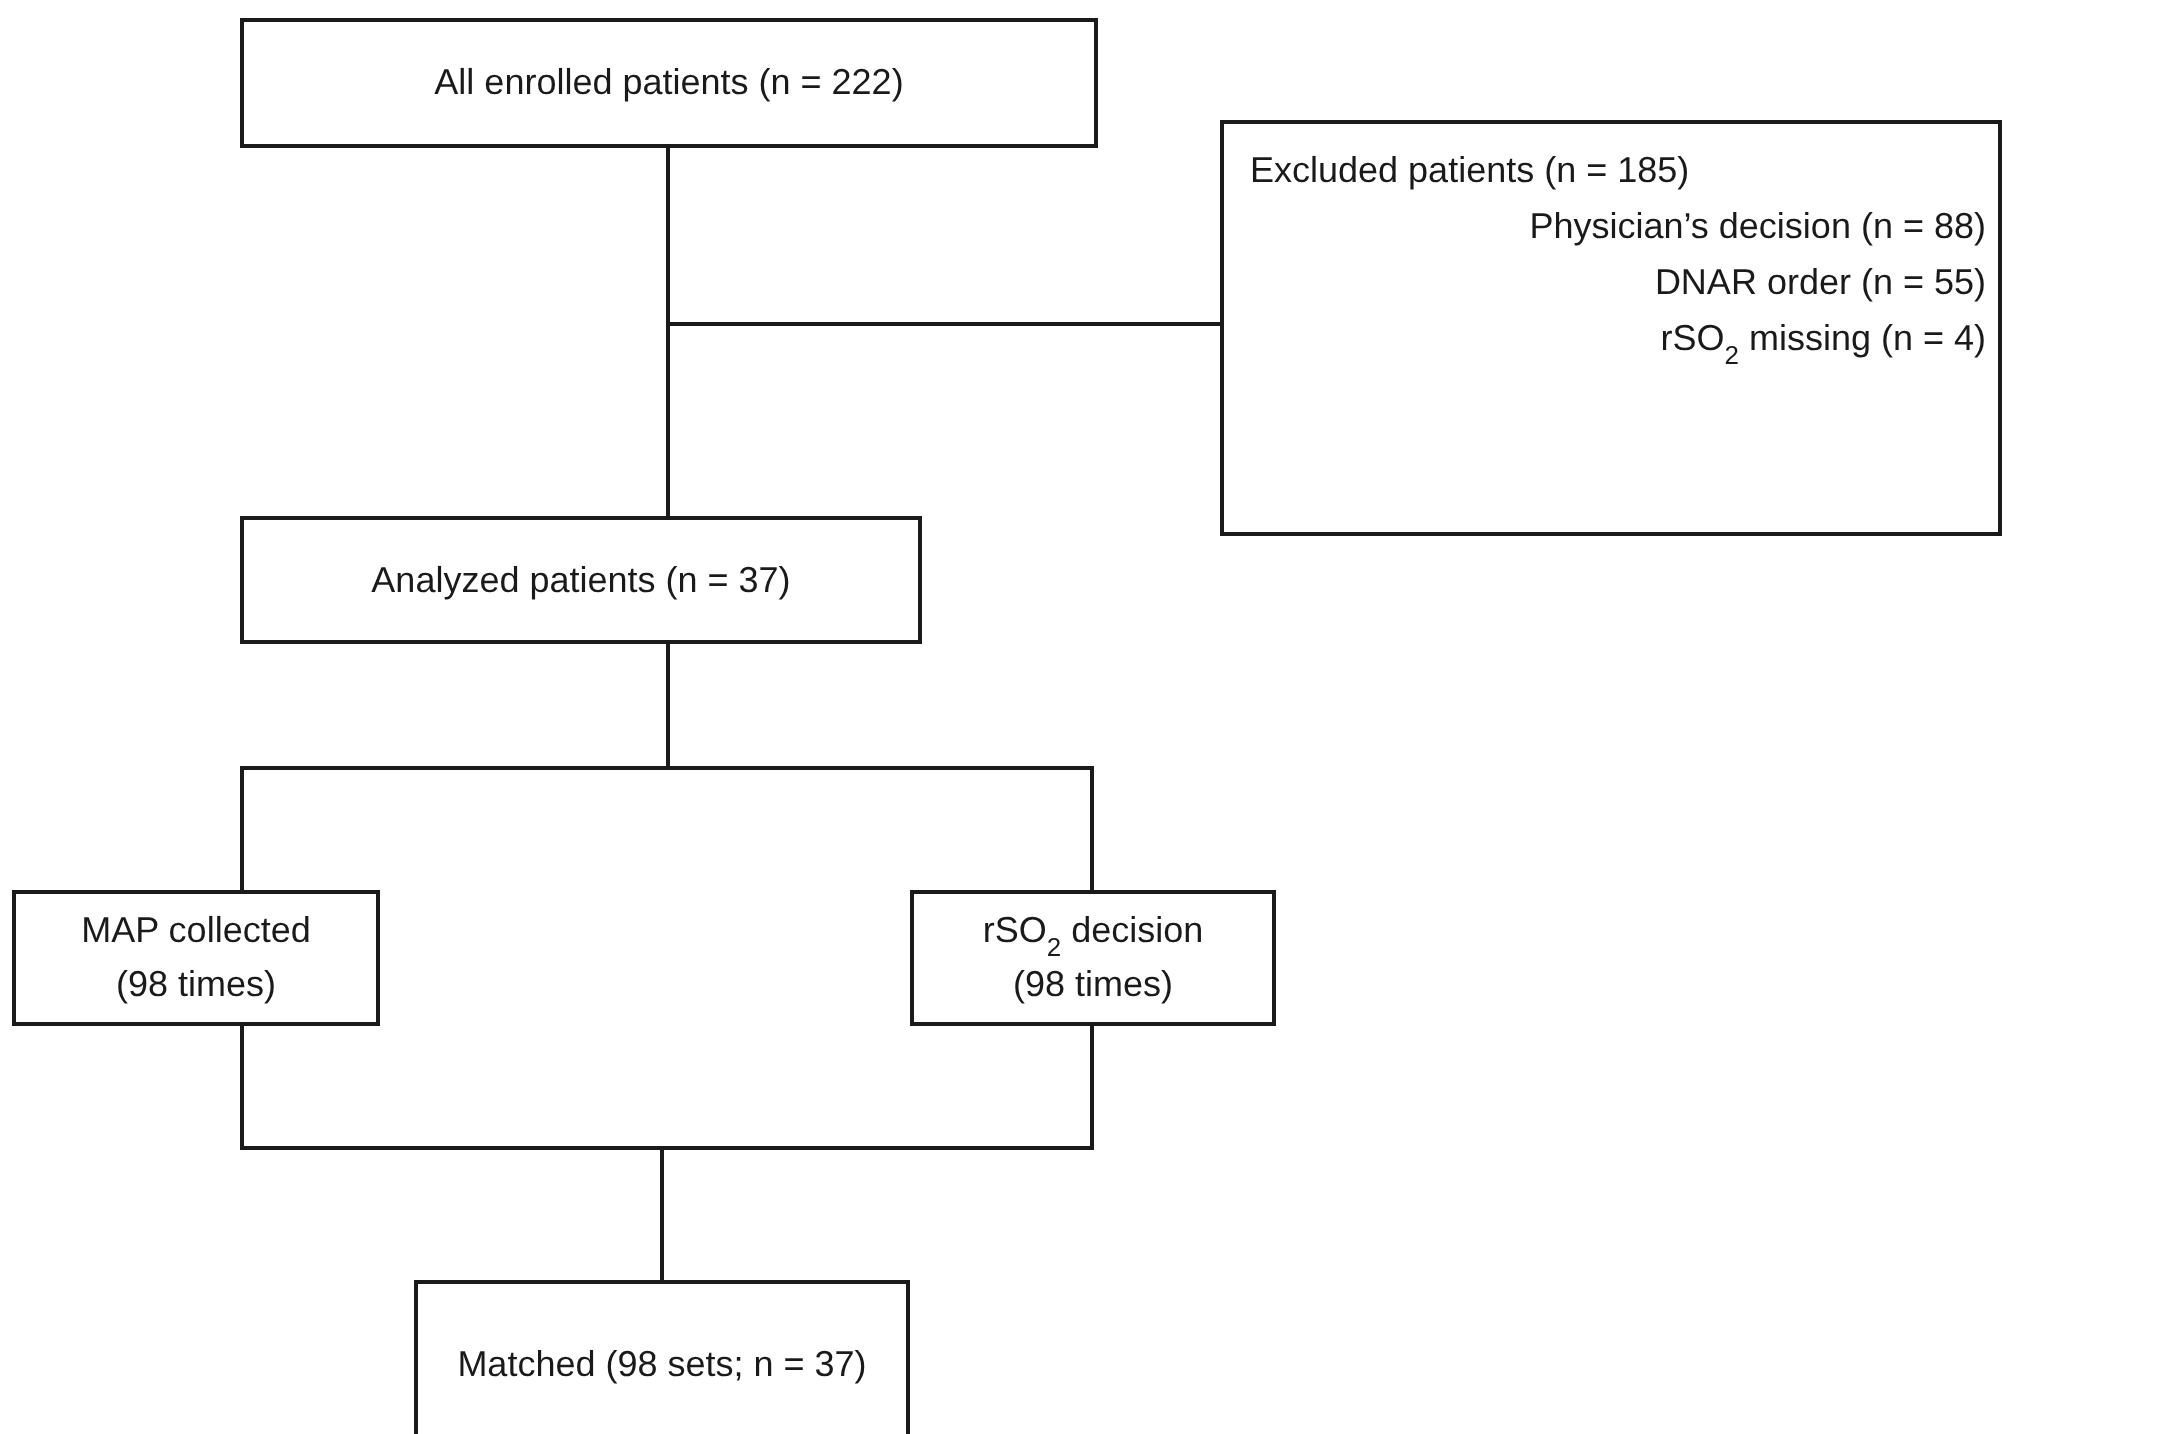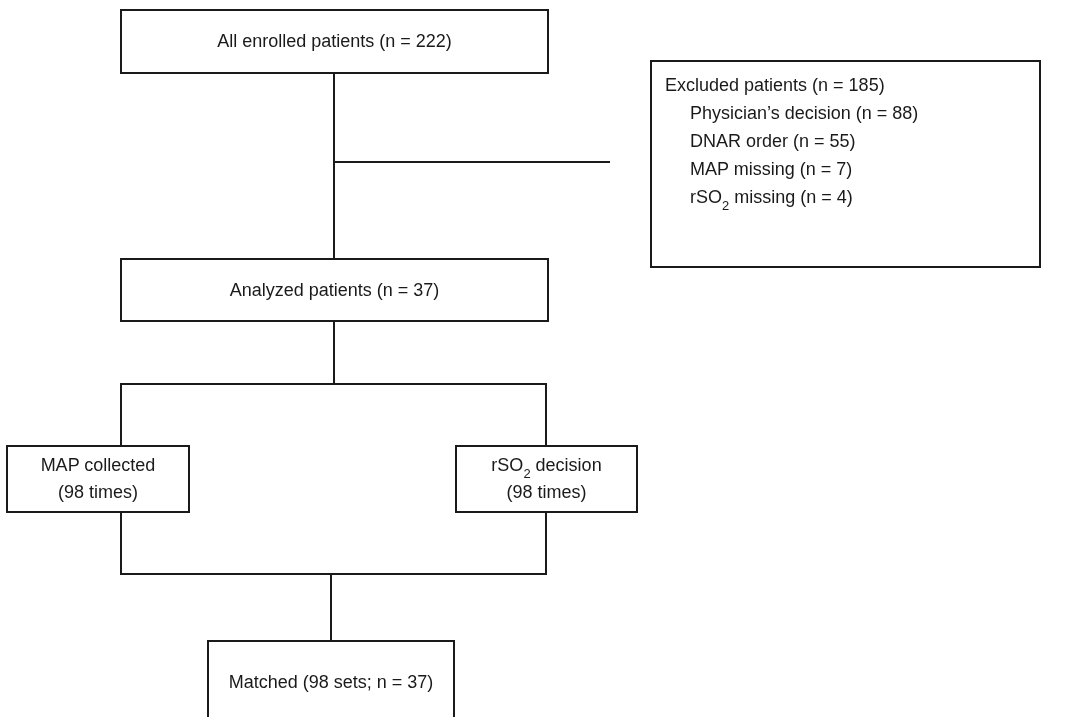--- a/index.html
+++ b/index.html
@@ -37,23 +37,23 @@
   }
   sub.s2 {
     font-size: 72%;
     line-height: 0;
     position: relative;
     bottom: -0.22em;
   }
   
   #box-enrolled { left: 120px; top: 9px;   width: 429px; height: 65px; }
   #box-excluded { left: 610px; top: 60px;  width: 391px; height: 208px;
-                  padding: 9px 6px 0 13px; line-height: 28px; margin-left: 40px; }
-  #box-excluded .items { padding-left: 25px; }
-  #box-analyzed { left: 120px; top: 258px; width: 429px; height: 64px; }
+                  padding: 9px 6px 0 13px; line-height: 28px; }
+  #box-excluded .items { padding-left: 25px; text-align: right; }
+  #box-analyzed { left: 120px; top: 258px; width: 341px; height: 64px; }
   #box-map      { left: 6px;   top: 445px; width: 184px; height: 68px; }
   #box-rso2     { left: 455px; top: 445px; width: 183px; height: 68px; }
   #box-matched  { left: 207px; top: 640px; width: 248px; height: 85px; }
   
   #v1 { left: 333px; top: 72px;  width: 2px;   height: 188px; }
   #h1 { left: 333px; top: 161px; width: 277px; height: 2px;   }
   #v2 { left: 333px; top: 320px; width: 2px;   height: 65px;  }
   #h2 { left: 120px; top: 383px; width: 427px; height: 2px;   }
   #v3 { left: 120px; top: 384px; width: 2px;   height: 62px;  }
   #v4 { left: 545px; top: 384px; width: 2px;   height: 62px;  }
@@ -80,21 +80,20 @@
 
   <div class="box center" id="box-enrolled">
     <div>All enrolled patients (n = 222)</div>
   </div>
 
   <div class="box" id="box-excluded">
     <div>Excluded patients (n = 185)</div>
     <div class="items">
       <div><span>Physician’s decision (n = 88)</span><sub class="s2"></sub><span></span></div>
       <div><span>DNAR order (n = 55)</span><sub class="s2"></sub><span></span></div>
-      <div><span>MAP missing (n = 7)</span><sub class="s2"></sub><span></span></div>
       <div><span>rSO</span><sub class="s2">2</sub><span> missing (n = 4)</span></div>
     </div>
   </div>
 
   <div class="box center" id="box-analyzed">
     <div>Analyzed patients (n = 37)</div>
   </div>
 
   <div class="box center" id="box-map">
     <div>MAP collected</div>

